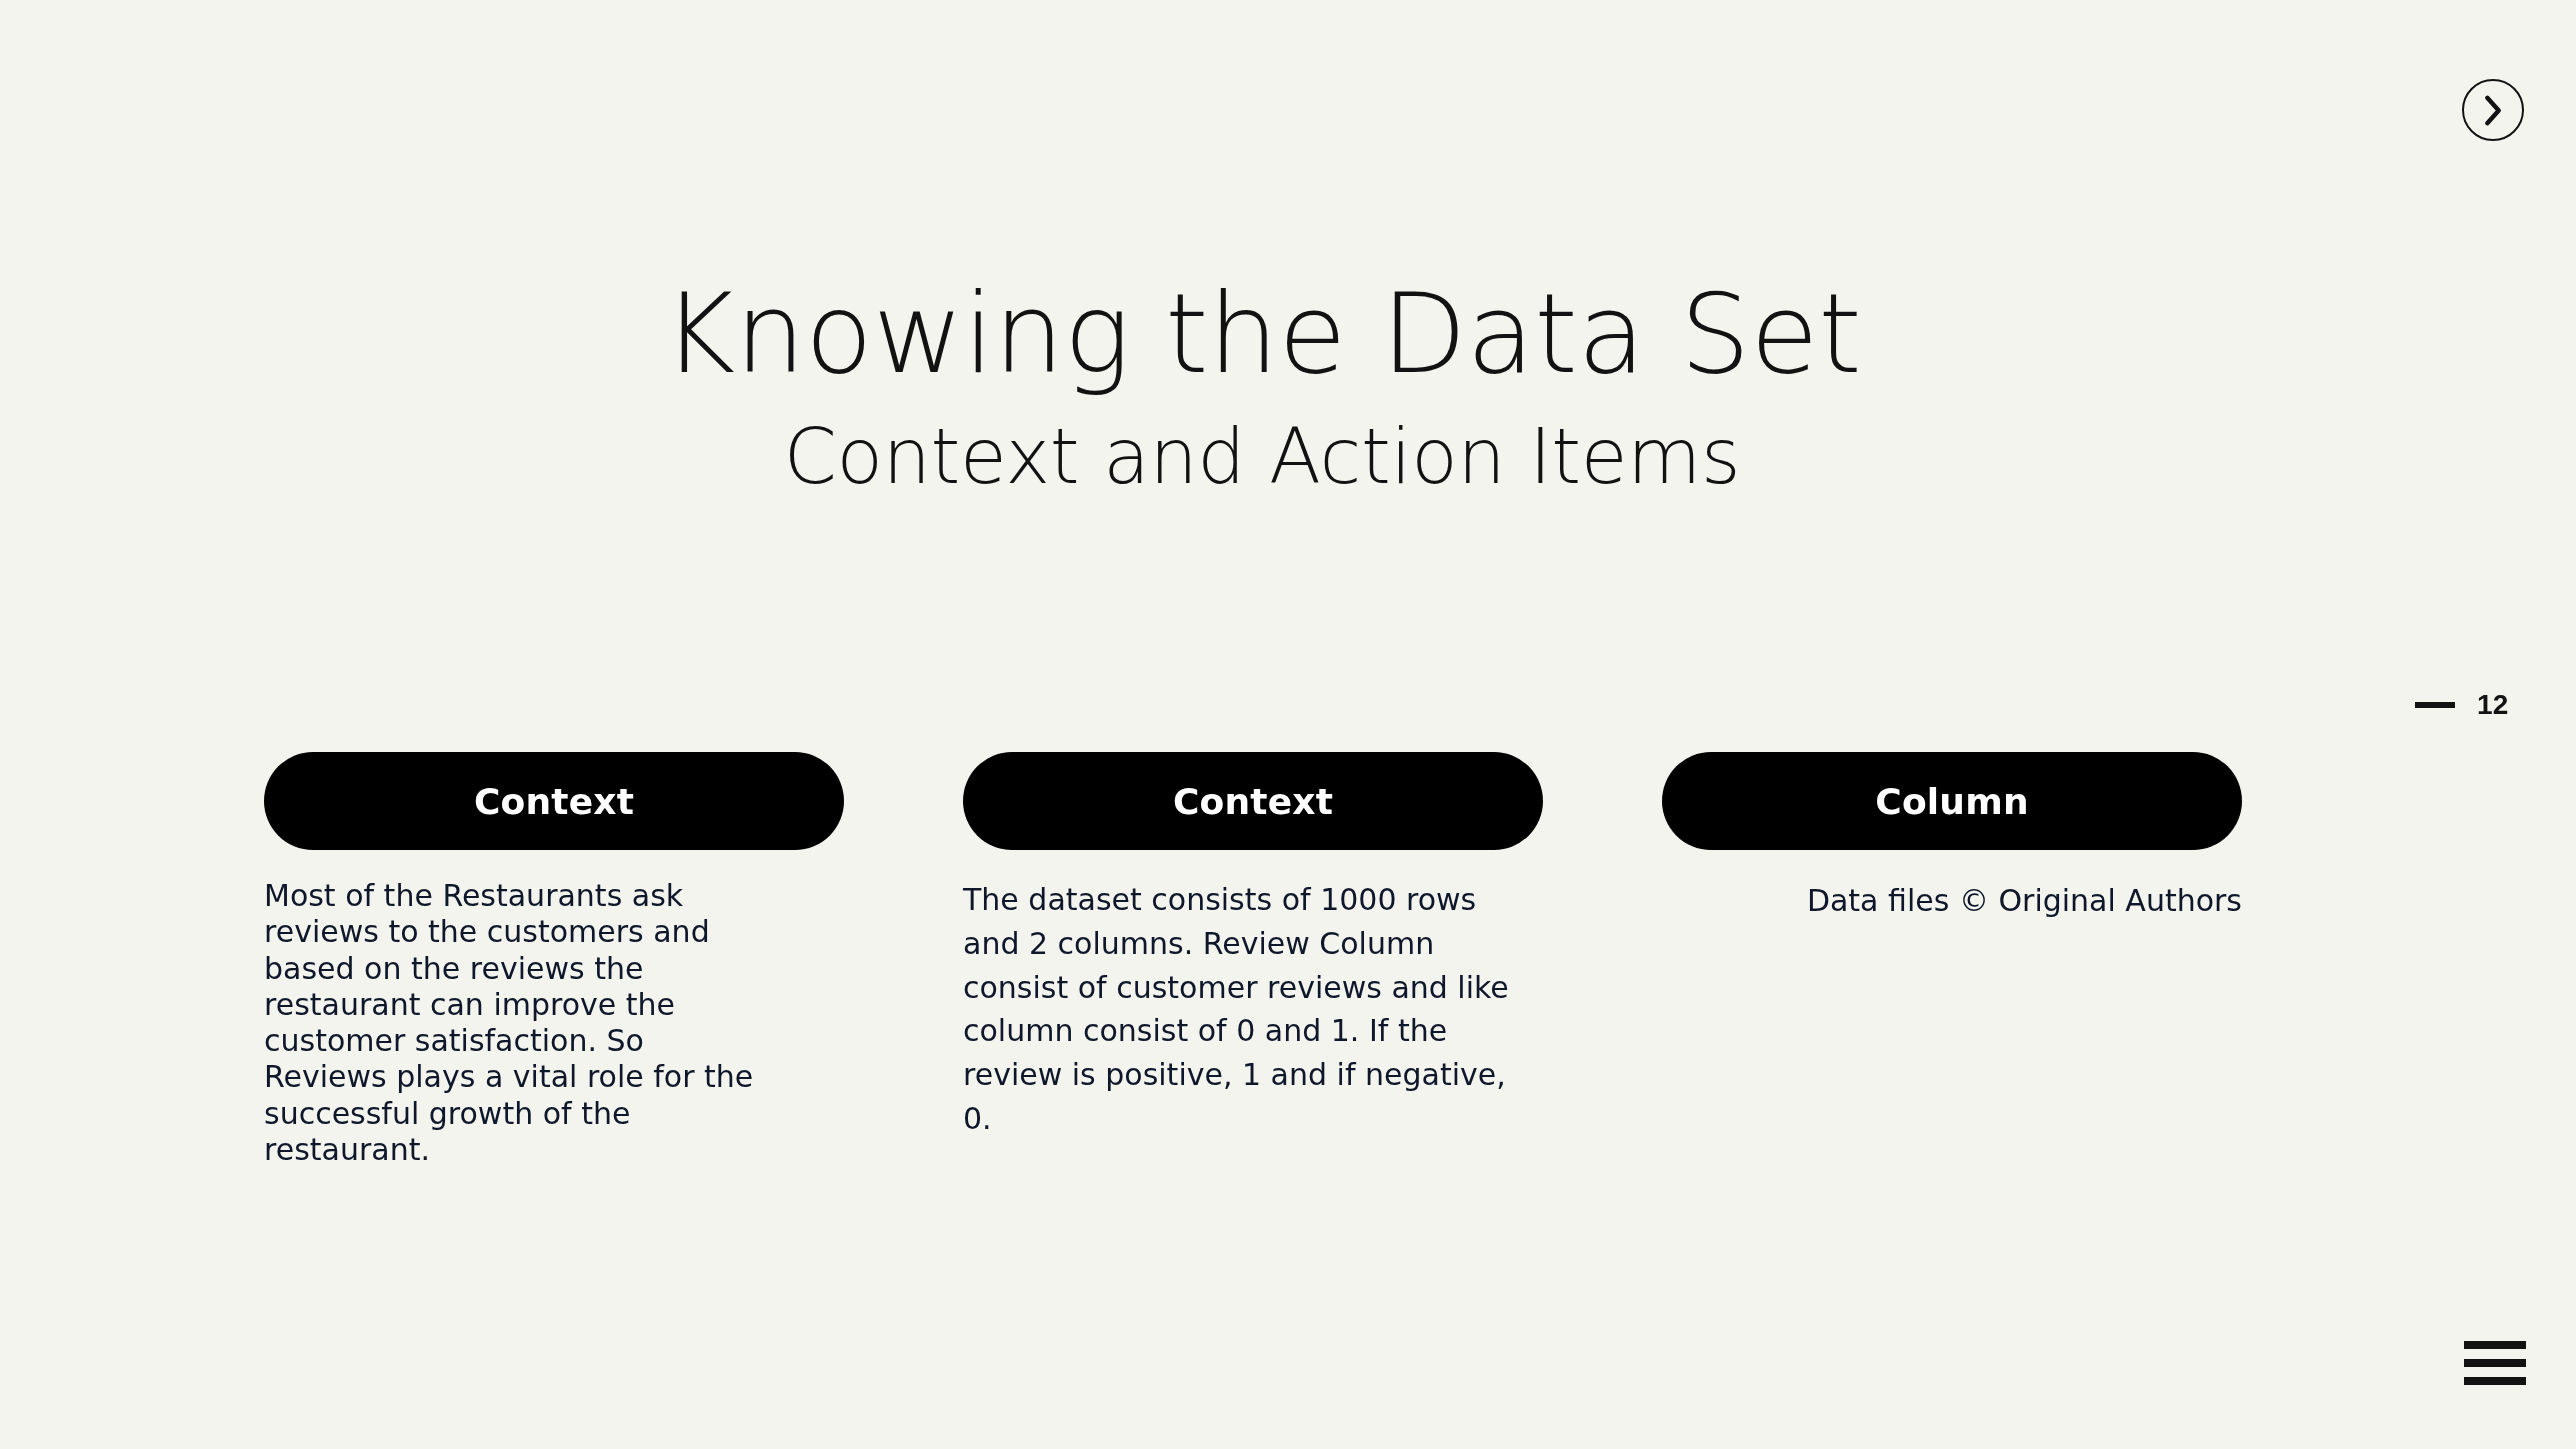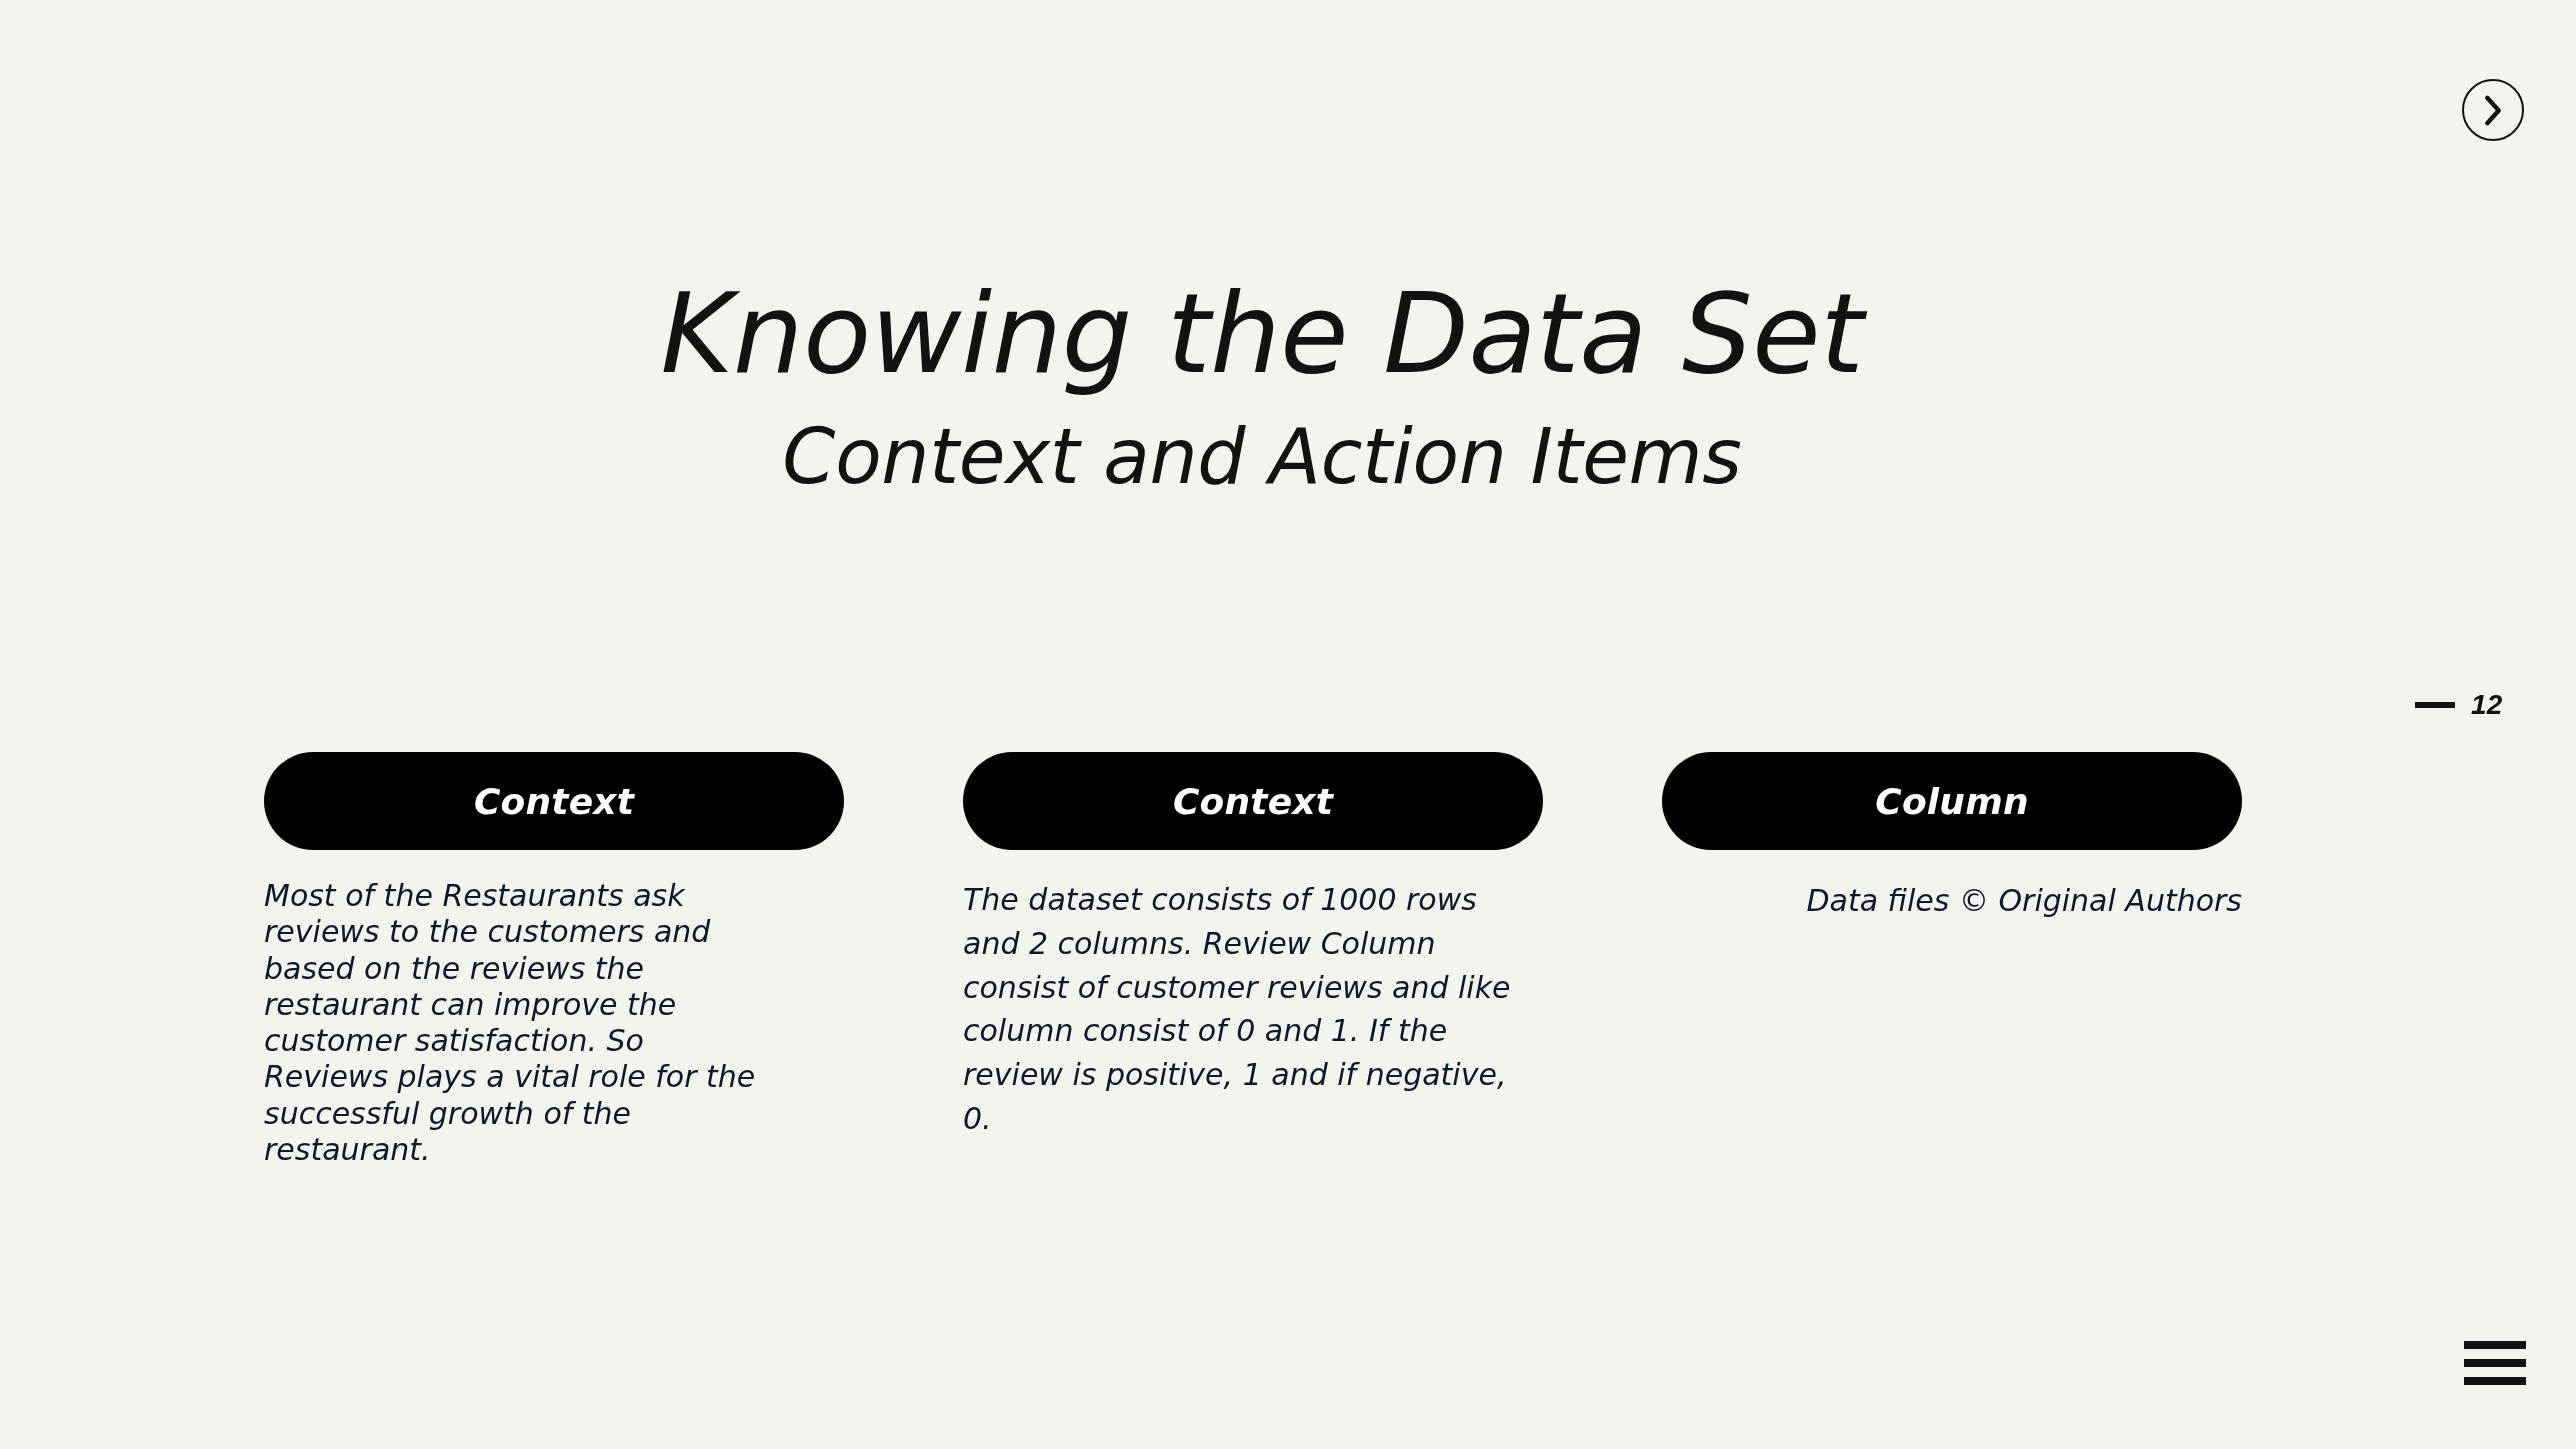--- a/index.html
+++ b/index.html
@@ -14,21 +14,20 @@
     color: #121212;
     overflow: hidden;
     position: relative;
   }
 
   .slide {
     position: absolute;
     inset: 0;
     width: 2576px;
     height: 1449px;
-    font-style: italic;
   }
 
   
   .next-btn {
     position: absolute;
     top: 79px;
     left: 2462px;
     width: 62px;
     height: 62px;
     border-radius: 50%;
@@ -70,21 +69,21 @@
     font-family: "DejaVu Sans", sans-serif;
   }
 
   
   .page-indicator {
     position: absolute;
     top: 689px;
     left: 2415px;
     display: flex;
     align-items: center;
-    gap: 16px;
+    gap: 22px;
   }
   .page-dash {
     width: 40px;
     height: 5.2px;
     background: #121212;
   }
   .page-num {
     font-size: 28px;
     font-weight: 700;
     color: #121212;

